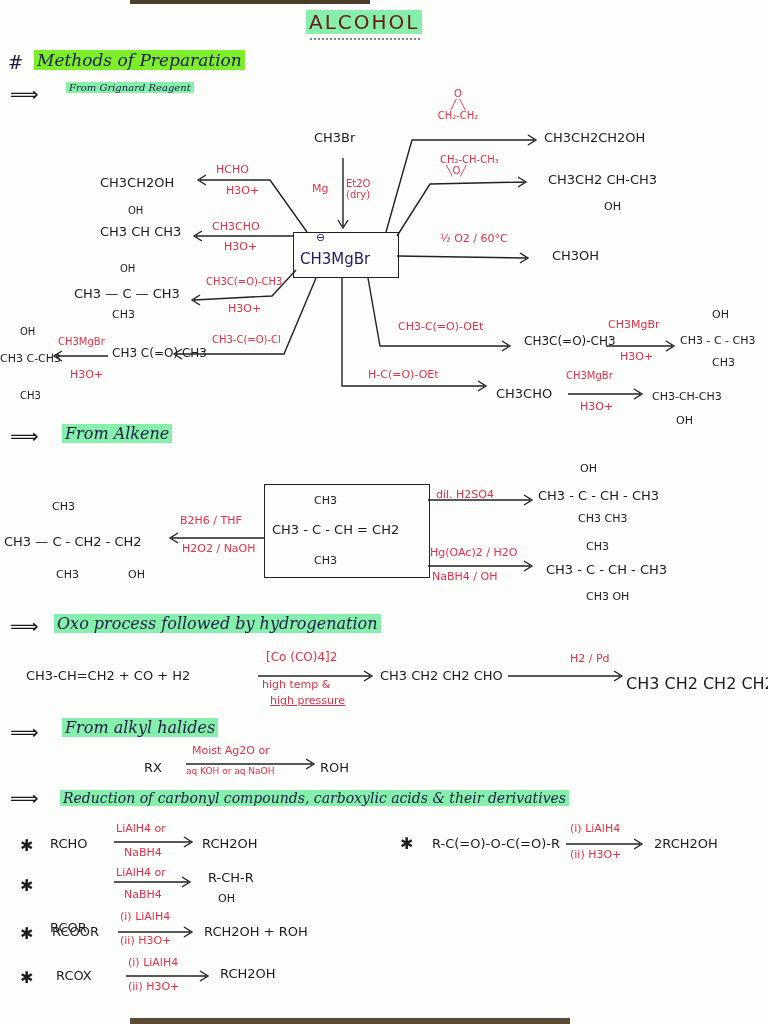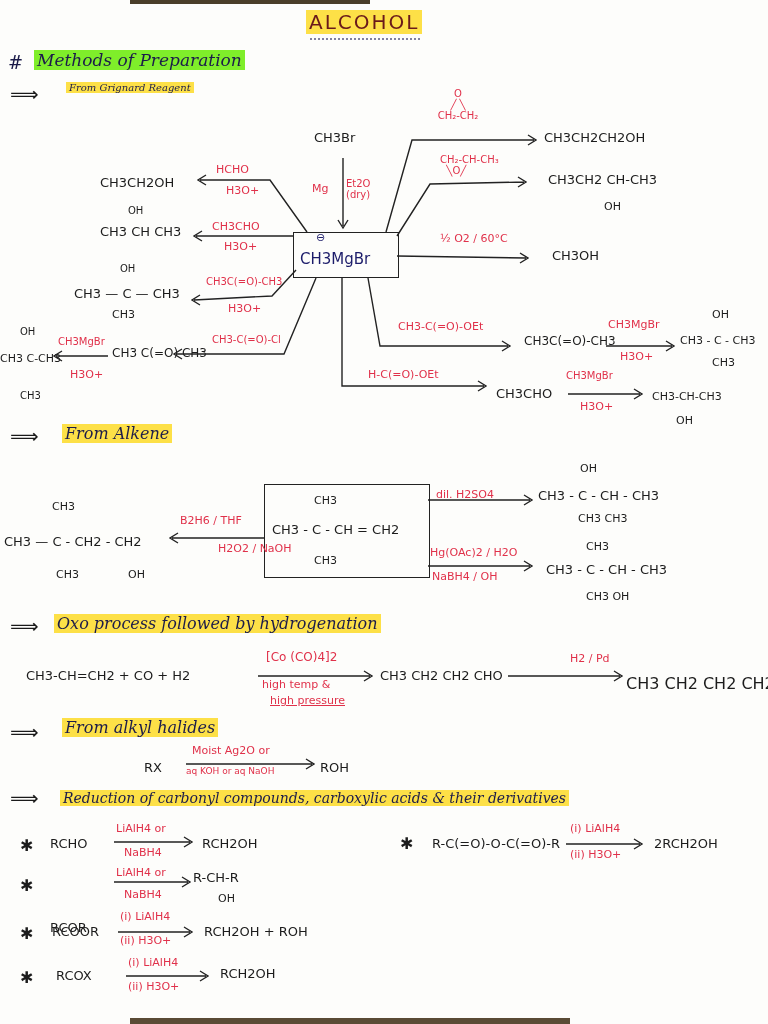--- a/index.html
+++ b/index.html
@@ -1,20 +1,20 @@
 <!DOCTYPE html>
 <html><head>
 <meta charset="utf-8">
 <style>
   html,body{margin:0;padding:0;}
   body{width:768px;height:1024px;background:#fdfdfb;position:relative;overflow:hidden;font-family:"DejaVu Sans",sans-serif;color:#1a1a1a;}
   .abs{position:absolute;white-space:nowrap;}
   .blk{font-size:13px;color:#1c1c1c;}
   .red{font-size:11px;color:#e0314a;}
-  .hl-y{background:#fde047;padding:0 3px;}
+  .hl-y{background:#86efac;padding:0 3px;}
   .hl-g{background:#7fee2a;padding:0 3px;}
   .hdr{font-family:"DejaVu Serif",serif;font-style:italic;font-size:15px;color:#1c1c4a;}
   .box{position:absolute;border:1.5px solid #222;}
   .top-edge{position:absolute;left:130px;top:0;width:240px;height:4px;background:#4a3e2a;}
   .bot-edge{position:absolute;left:130px;top:1018px;width:440px;height:6px;background:#5a4b35;}
   svg.ov{position:absolute;left:0;top:0;width:768px;height:1024px;pointer-events:none;}
 </style>
 </head>
 <body>
 
@@ -86,21 +86,21 @@
 
 <div class="abs" style="left:10px;top:424px;font-size:20px;">⟹</div>
 <div class="abs hdr hl-y" style="left:62px;top:424px;font-size:16px;">From Alkene</div>
 
 <div class="box" style="left:264px;top:484px;width:164px;height:92px;"></div>
 <div class="abs blk" style="left:314px;top:494px;font-size:11px;">CH3</div>
 <div class="abs blk" style="left:272px;top:522px;">CH3 - C - CH = CH2</div>
 <div class="abs blk" style="left:314px;top:554px;font-size:11px;">CH3</div>
 
 <div class="abs red" style="left:180px;top:514px;">B2H6 / THF</div>
-<div class="abs red" style="left:182px;top:542px;margin-left:36px;">H2O2 / NaOH</div>
+<div class="abs red" style="left:182px;top:542px;">H2O2 / NaOH</div>
 <div class="abs blk" style="left:52px;top:500px;font-size:11px;">CH3</div>
 <div class="abs blk" style="left:4px;top:534px;">CH3 — C - CH2 - CH2</div>
 <div class="abs blk" style="left:56px;top:568px;font-size:11px;">CH3</div>
 <div class="abs blk" style="left:128px;top:568px;font-size:11px;">OH</div>
 
 <div class="abs red" style="left:436px;top:488px;">dil. H2SO4</div>
 <div class="abs blk" style="left:580px;top:462px;font-size:11px;">OH</div>
 <div class="abs blk" style="left:538px;top:488px;">CH3 - C - CH - CH3</div>
 <div class="abs blk" style="left:578px;top:512px;font-size:11px;">CH3  CH3</div>
 
@@ -133,21 +133,21 @@
 <div class="abs blk" style="left:20px;top:836px;font-size:16px;">✱</div>
 <div class="abs blk" style="left:50px;top:836px;">RCHO</div>
 <div class="abs red" style="left:116px;top:822px;">LiAlH4 or</div>
 <div class="abs red" style="left:124px;top:846px;">NaBH4</div>
 <div class="abs blk" style="left:202px;top:836px;">RCH2OH</div>
 
 <div class="abs blk" style="left:20px;top:876px;font-size:16px;">✱</div>
 <div class="abs blk" style="left:50px;top:876px;margin-top:44px;">RCOR</div>
 <div class="abs red" style="left:116px;top:866px;">LiAlH4 or</div>
 <div class="abs red" style="left:124px;top:888px;">NaBH4</div>
-<div class="abs blk" style="left:193px;top:870px;">R-CH-R</div>
+<div class="abs blk" style="left:208px;top:870px;">R-CH-R</div>
 <div class="abs blk" style="left:218px;top:892px;font-size:11px;">OH</div>
 
 <div class="abs blk" style="left:20px;top:924px;font-size:16px;">✱</div>
 <div class="abs blk" style="left:52px;top:924px;">RCOOR</div>
 <div class="abs red" style="left:120px;top:910px;">(i) LiAlH4</div>
 <div class="abs red" style="left:120px;top:934px;">(ii) H3O+</div>
 <div class="abs blk" style="left:204px;top:924px;">RCH2OH + ROH</div>
 
 <div class="abs blk" style="left:20px;top:968px;font-size:16px;">✱</div>
 <div class="abs blk" style="left:56px;top:968px;">RCOX</div>

